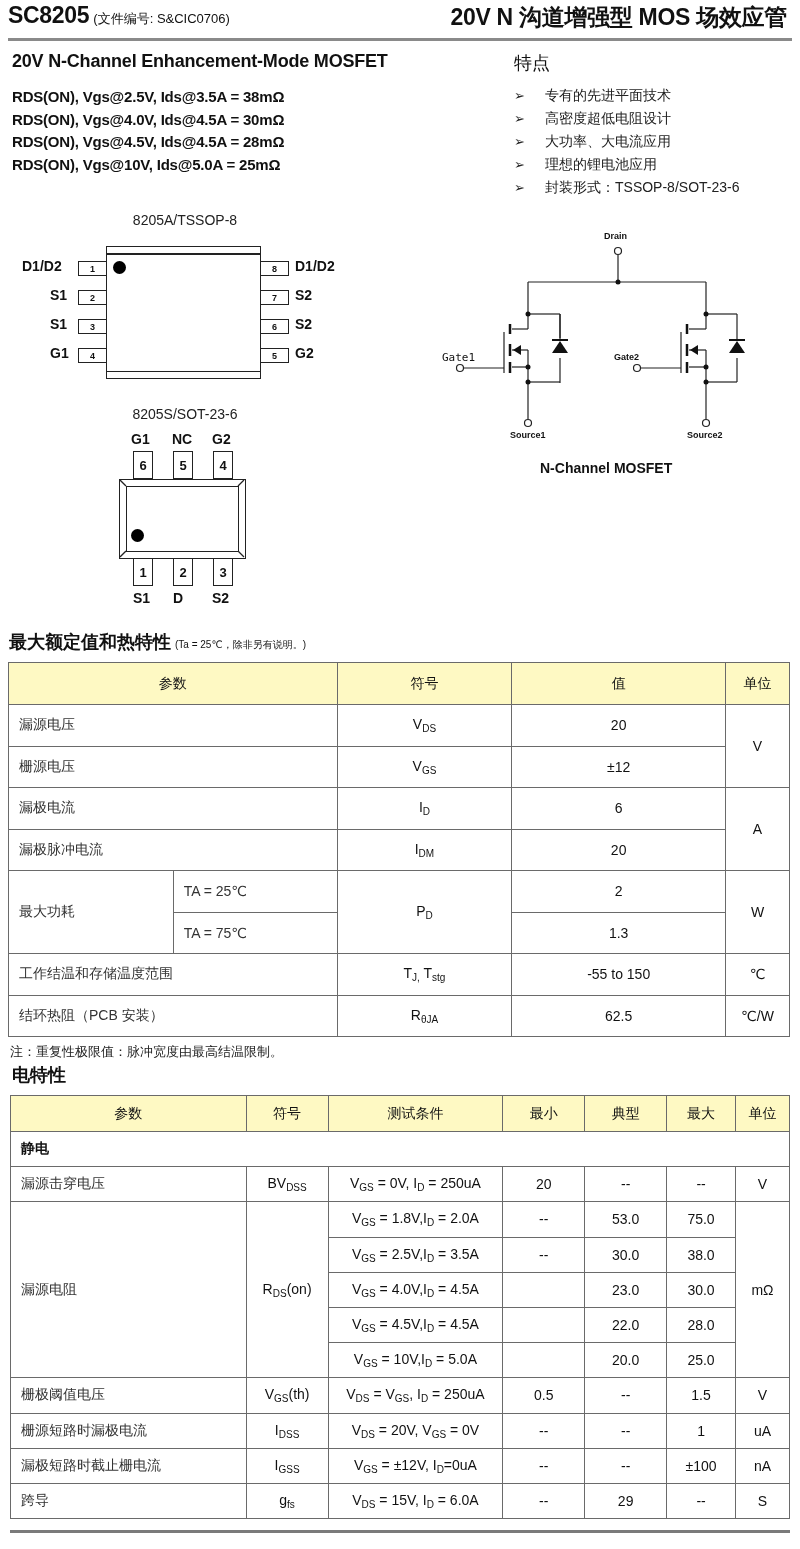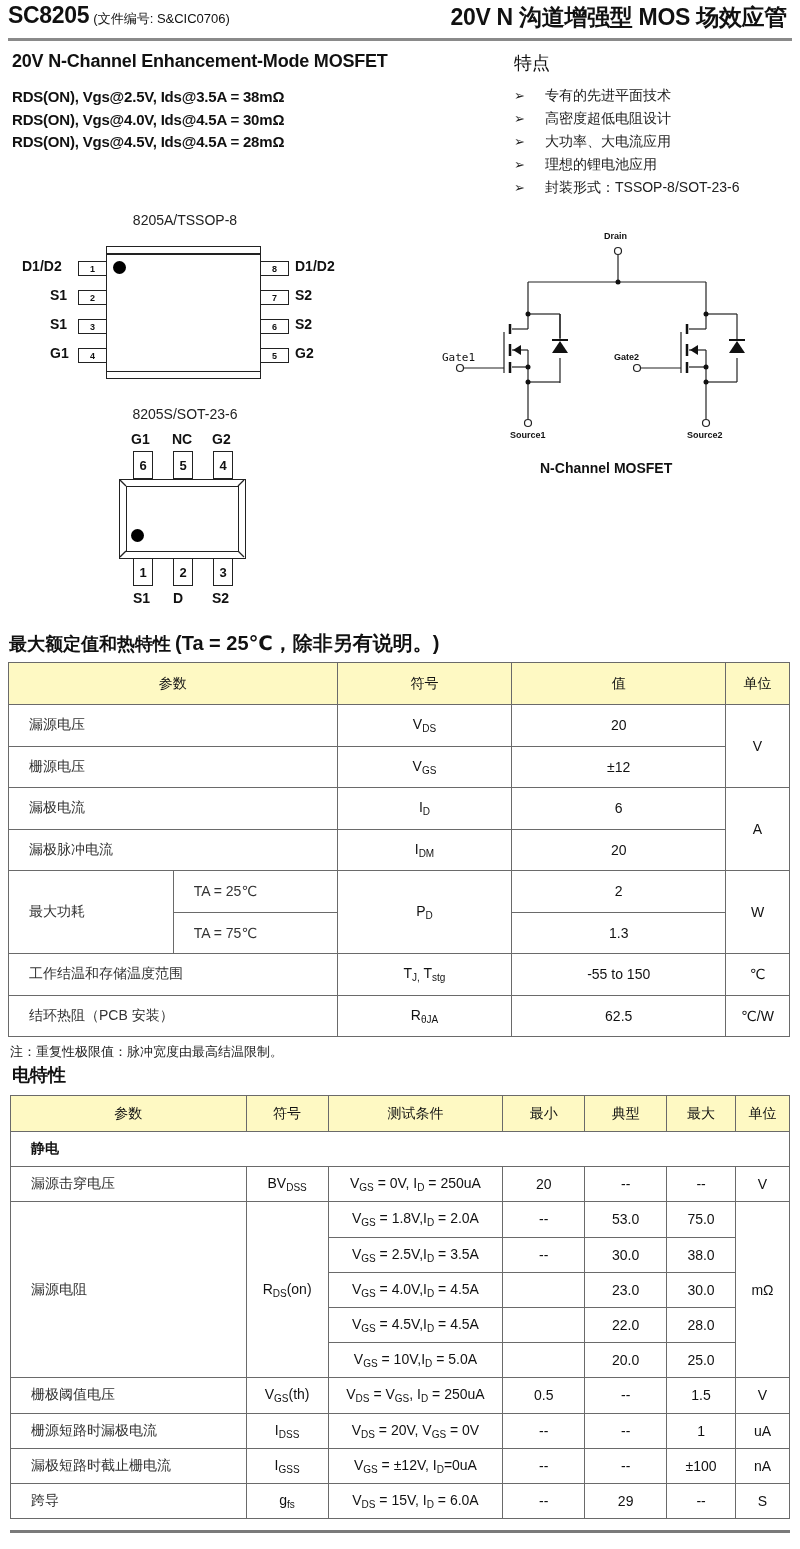--- a/index.html
+++ b/index.html
@@ -32,50 +32,51 @@
   .dot { border-radius: 50%; background: #000; }
 
   .sot { left: 119px; top: 479px; width: 127px; height: 80px; border: 1.5px solid #222; }
   .sot .inner { position: absolute; left: 6px; top: 6px; right: 6px; bottom: 6px; border: 1.5px solid #222; }
   .sot-pin { width: 20px; height: 28px; border: 1.5px solid #222; background: #fff; font-size: 13px; font-weight: bold; display: flex; justify-content: center; }
 
   .circuit-caption { left: 540px; top: 460px; font-size: 14px; font-weight: bold; }
 
   
   .sec-title { font-size: 18px; font-weight: bold; }
-  .sec-title .cond { font-size: 20px; font-weight: bold; margin-left: 4px; margin-top: 27px; }
+  .sec-title .cond { font-size: 10px; font-weight: normal; margin-left: 4px; margin-top: 27px; }
   .note { left: 10px; top: 1043px; font-size: 13px; color: #222; }
 
   
   table { border-collapse: collapse; position: absolute; font-size: 14px; }
   td, th { border: 1.3px solid #6a6a6a; }
   th { background: #fef9c3; font-weight: normal; height: 42px; }
   .t1 { left: 8px; top: 662px; width: 782px; }
   .t1 td { height: 41.5px; }
   .t2 { left: 10px; top: 1095px; width: 780px; }
   .t2 td { height: 35.2px; }
   .t2 th { height: 36px; }
-  .l { text-align: left; padding-left: 20px; color: #333; }
+  .l { text-align: left; padding-left: 10px; color: #333; }
   .c { text-align: center; }
   sub { font-size: 10px; vertical-align: -3px; }
   .section-row td { font-weight: bold; }
   .bottom-rule { left: 10px; top: 1530px; width: 780px; height: 3px; background: #7a7a7a; }
 </style>
 </head>
 <body>
 
 <div class="abs hdr-left"><span>SC8205</span><span class="docno">(文件编号: S&amp;CIC0706)</span></div>
 <div class="abs hdr-right">20V N 沟道增强型 MOS 场效应管</div>
 <div class="abs hdr-rule"></div>
 
 <div class="abs subtitle">20V N-Channel Enhancement-Mode MOSFET</div>
 <div class="abs rds-list">
   <div>RDS(ON), Vgs@2.5V, Ids@3.5A = 38mΩ</div>
   <div>RDS(ON), Vgs@4.0V, Ids@4.5A = 30mΩ</div>
   <div>RDS(ON), Vgs@4.5V, Ids@4.5A = 28mΩ</div>
+  <div>RDS(ON), Vgs@10V, Ids@5.0A = 25mΩ</div>
 </div>
 
 <div class="abs feat-title">特点</div>
 <ul class="abs feat-list">
   <li><span class="arrow">➢</span><span>专有的先进平面技术</span></li>
   <li><span class="arrow">➢</span><span>高密度超低电阻设计</span></li>
   <li><span class="arrow">➢</span><span>大功率、大电流应用</span></li>
   <li><span class="arrow">➢</span><span>理想的锂电池应用</span></li>
   <li><span class="arrow">➢</span><span>封装形式：TSSOP-8/SOT-23-6</span></li>
 </ul>

